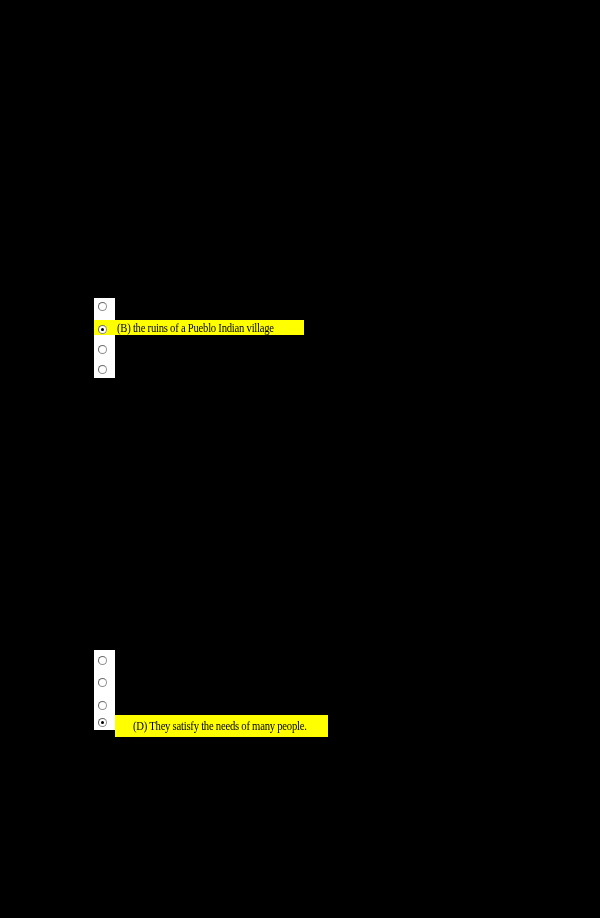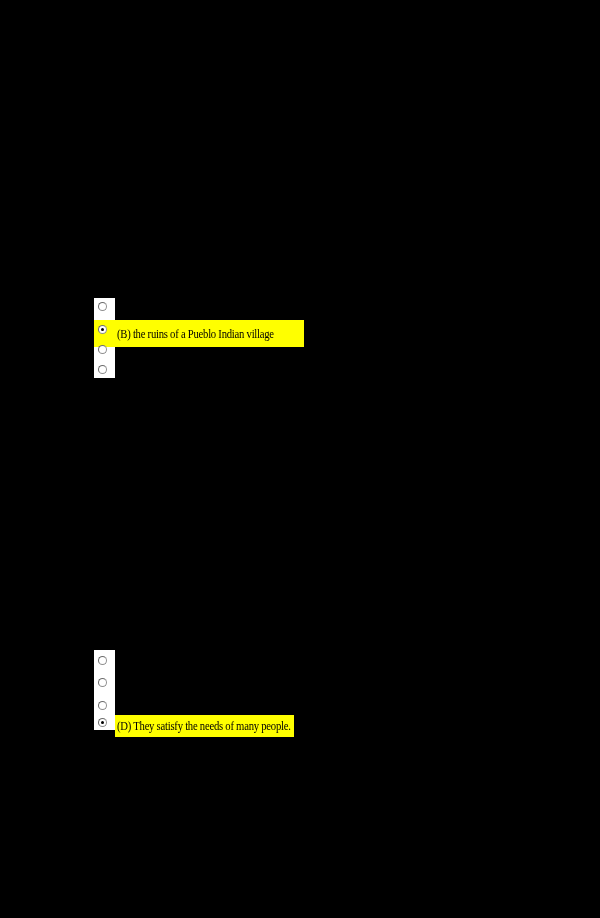--- a/index.html
+++ b/index.html
@@ -39,28 +39,28 @@
     position: absolute;
     display: flex;
     align-items: center;
     background: #ffff00;
     z-index: 2;
     overflow: hidden;
     white-space: nowrap;
   }
   .q1 .highlight {
     left: 0; top: 22px;
-    width: 210px; height: 27px;
+    width: 210px; height: 15px;
     padding-left: 23px;
     box-sizing: border-box;
   }
   .q2 .highlight {
     left: 21px; top: 65px;
-    width: 179px; height: 22px;
-    padding-left: 2px;
+    width: 213px; height: 22px;
+    padding-left: 18px;
     box-sizing: border-box;
   }
   .answer-text {
     font-size: 13px;
     color: #000000;
     letter-spacing: -0.3px;
     transform: scaleX(0.82);
     transform-origin: 0 50%;
     white-space: nowrap;
   }

